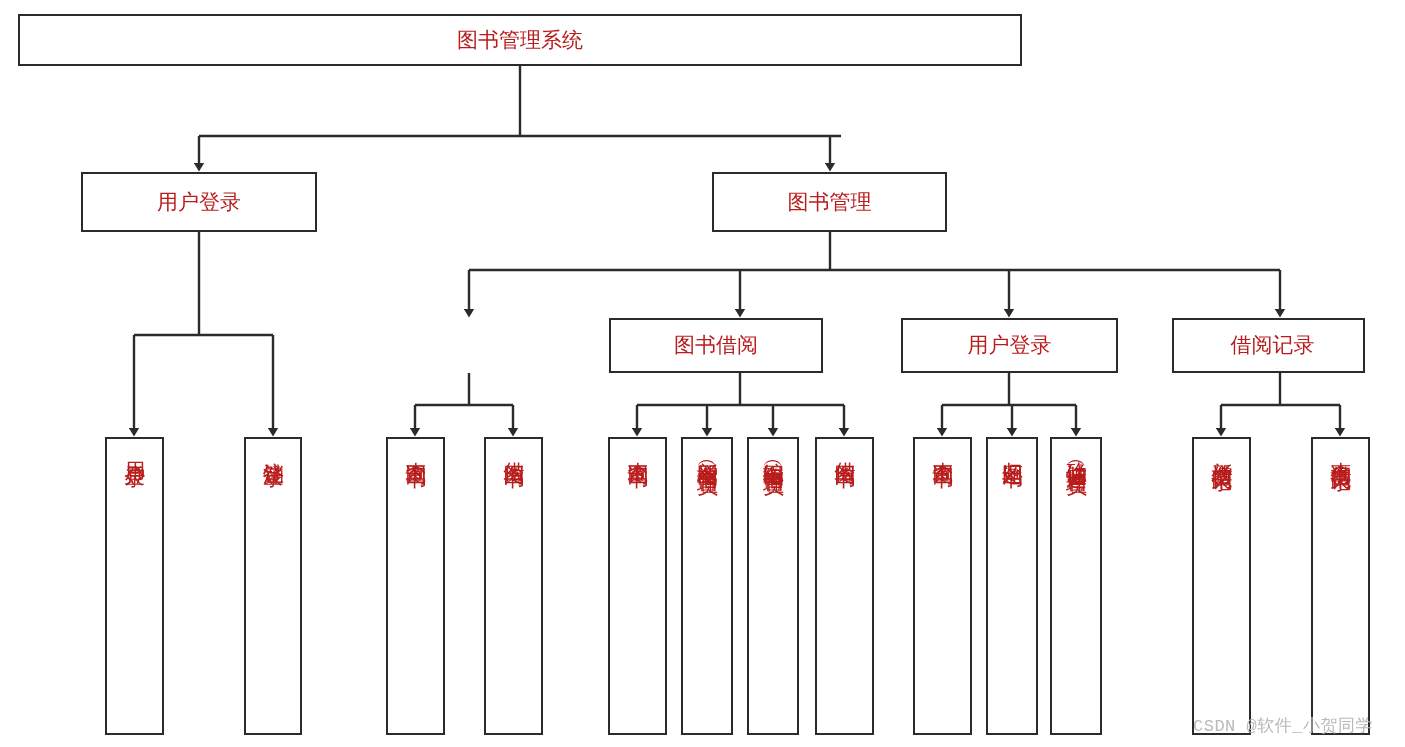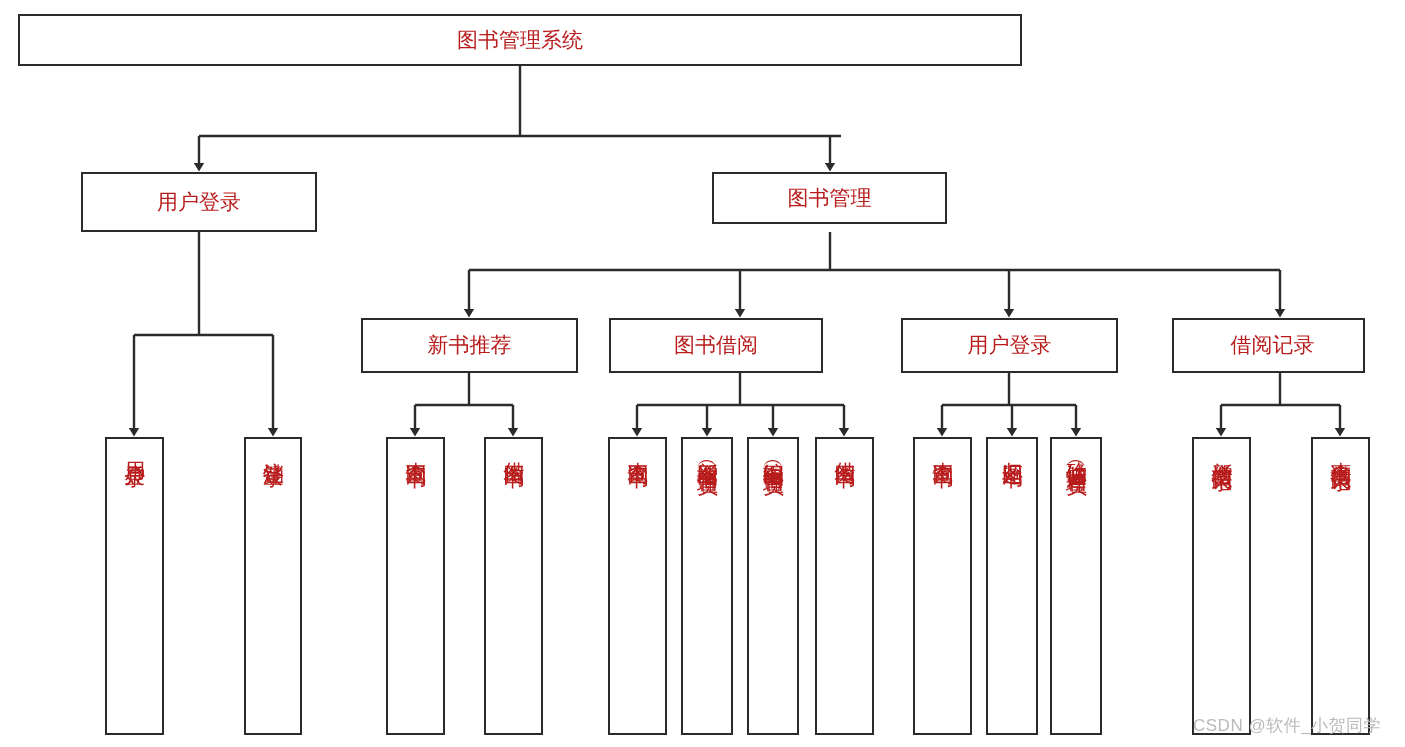--- a/index.html
+++ b/index.html
@@ -61,21 +61,21 @@
     line-height: 1;
     white-space: nowrap;
   }
   .watermark {
     position: absolute;
     font-size: 17px;
     color: #b9b9b9;
     letter-spacing: 0.5px;
     white-space: nowrap;
     z-index: 3;
-    font-family: Liberation Sans, sans-serif;
+    font-family: Liberation Mono, monospace;
   }
 </style>
 </head>
 <body>
 
 <div id="canvas">
 
   <svg id="edges" viewBox="0 0 1405 747" width="1405" height="747" xmlns="http://www.w3.org/2000/svg">
     <defs>
       <marker id="arrow" markerWidth="9" markerHeight="11" refX="0.5" refY="5.5" orient="auto" markerUnits="userSpaceOnUse">
@@ -126,27 +126,24 @@
     </g>
   </svg>
 
   <div class="node root horiz" style="left: 18px; top: 14px; width: 1004px; height: 52px;">
     <span class="label">图书管理系统</span>
   </div>
 
   <div class="node horiz" style="left: 81px; top: 172px; width: 236px; height: 60px;">
     <span class="label">用户登录</span>
   </div>
-  <div class="node horiz" style="left: 712px; top: 172px; width: 235px; height: 52px;">
+  <div class="node horiz" style="left: 712px; top: 172px; width: 235px; height: 60px;">
     <span class="label">图书管理</span>
   </div>
 
-  <div class="node horiz" style="left: 361px; top: 318px; width: 217px; height: 55px;">
-    <span class="label">新书推荐</span>
-  </div>
   <div class="node horiz" style="left: 609px; top: 318px; width: 214px; height: 55px;">
     <span class="label">图书借阅</span>
   </div>
   <div class="node horiz" style="left: 901px; top: 318px; width: 217px; height: 55px;">
     <span class="label">用户登录</span>
   </div>
   <div class="node horiz" style="left: 1172px; top: 318px; width: 193px; height: 55px; padding-left: 8px;">
     <span class="label">借阅记录</span>
   </div>
 

